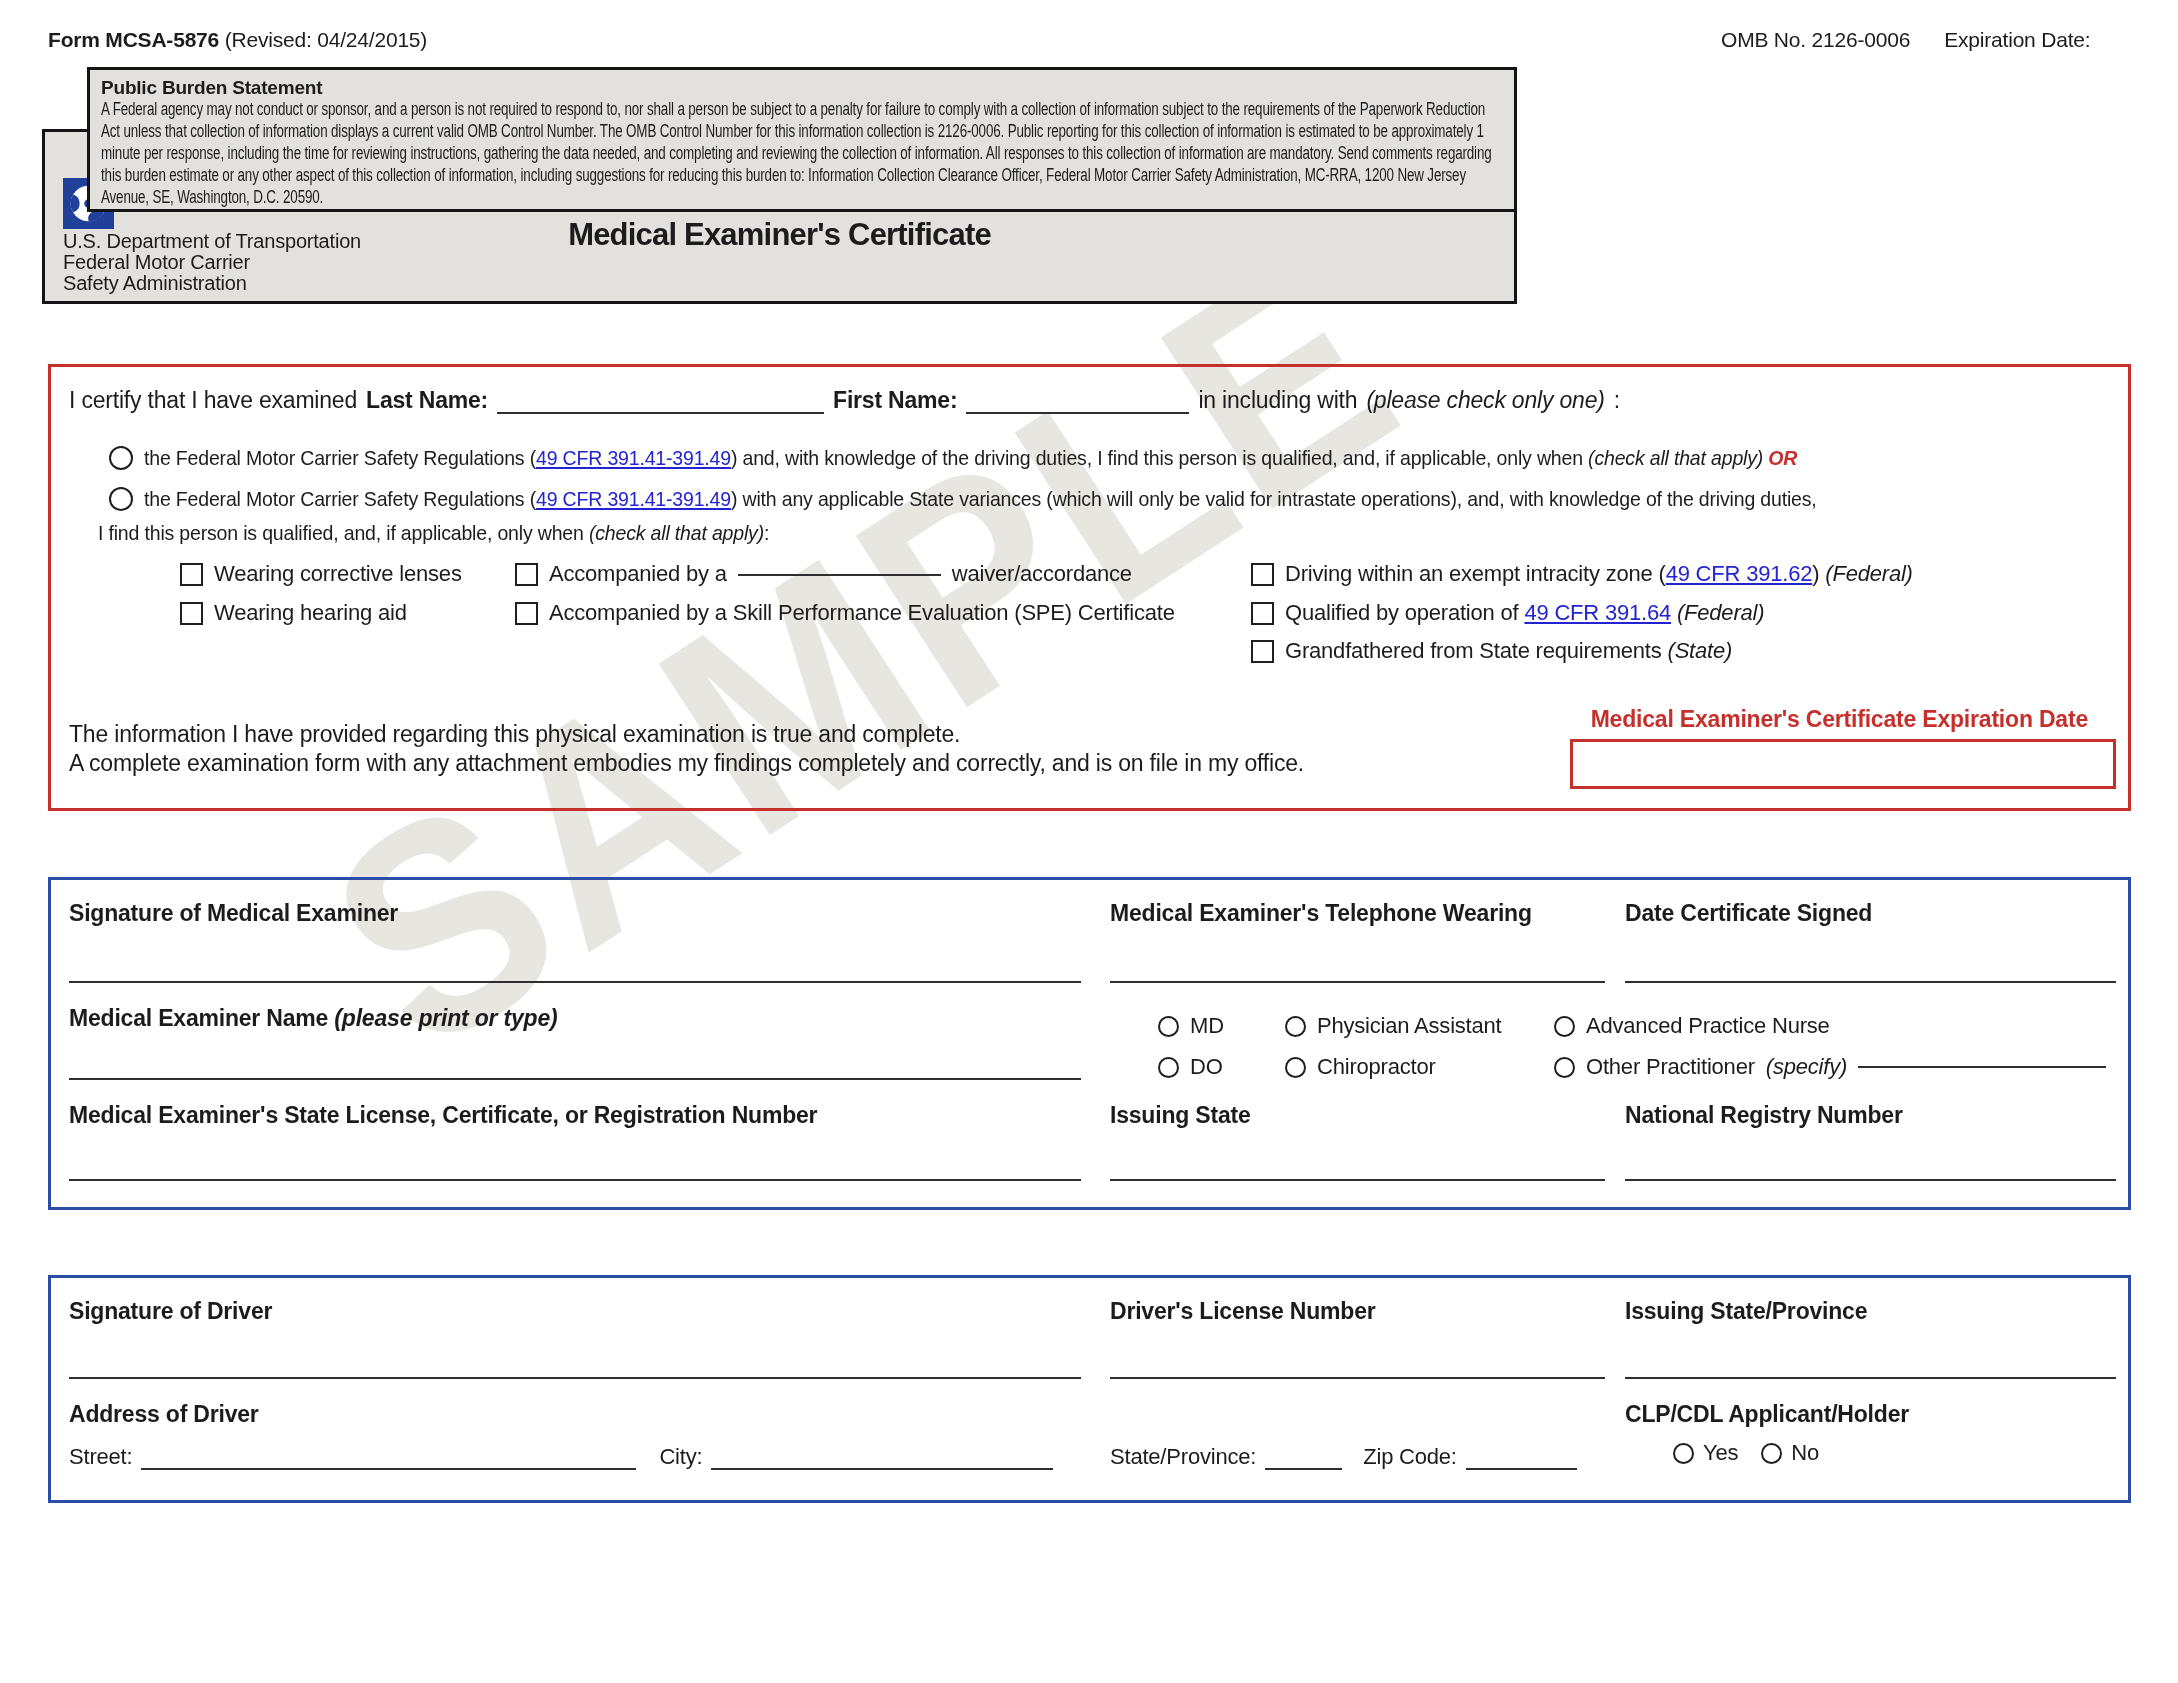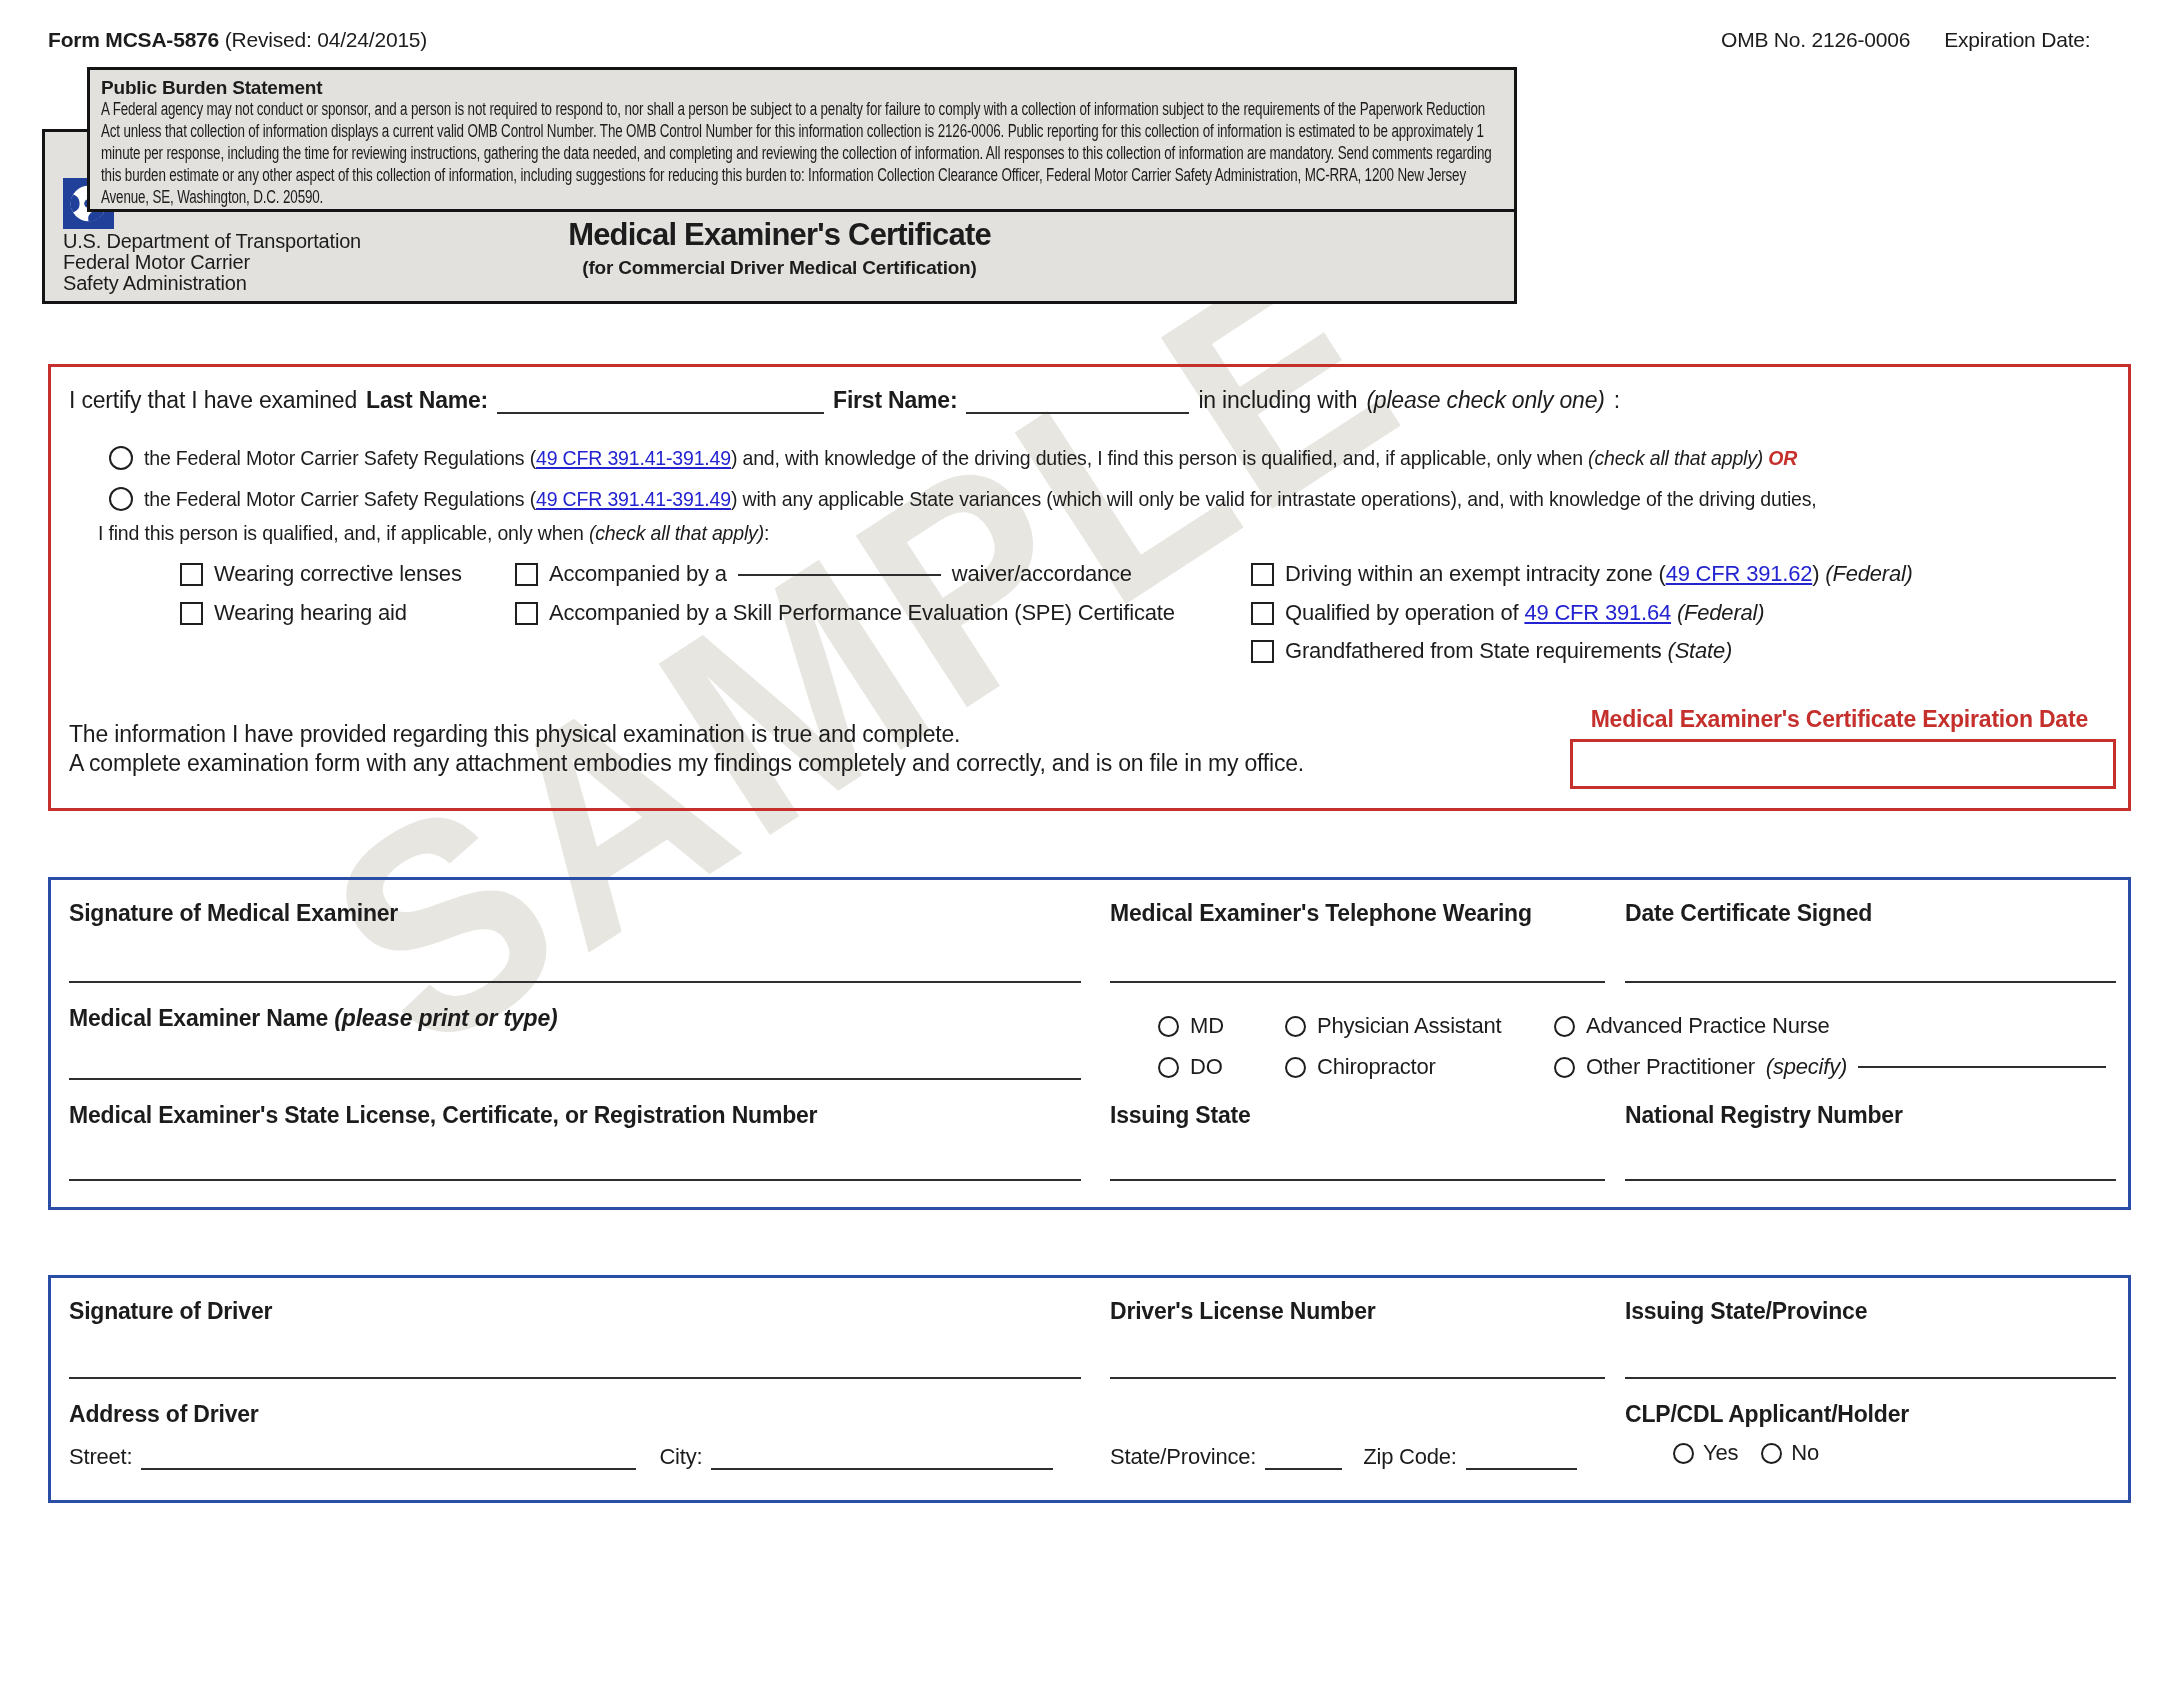--- a/index.html
+++ b/index.html
@@ -109,21 +109,20 @@
       <path transform="rotate(240 25 25)" d="M25 25 m0 -17.5 a17.5 17.5 0 0 1 15.2 8.8 a9.2 9.2 0 0 1 -15.2 -8.8"></path>
       <circle cx="25" cy="25" r="4.2"></circle>
     </g>
   </svg>
   <div id="agency-block" class="abs">
     <div>U.S. Department of Transportation</div>
     <div>Federal Motor Carrier</div>
     <div>Safety Administration</div>
   </div>
   <div id="header-title" class="abs">Medical Examiner's Certificate</div>
-  <div id="header-subtitle" class="abs">(for Commercial Driver Medical Certification)</div>
 </div>
 
 <div id="burden-box" class="abs">
   <div id="burden-title" class="b">Public Burden Statement</div>
   <div id="burden-body">A Federal agency may not conduct or sponsor, and a person is not required to respond to, nor shall a person be subject to a penalty for failure to comply with a collection of information subject to the requirements of the Paperwork Reduction Act unless that collection of information displays a current valid OMB Control Number. The OMB Control Number for this information collection is 2126-0006. Public reporting for this collection of information is estimated to be approximately 1 minute per response, including the time for reviewing instructions, gathering the data needed, and completing and reviewing the collection of information. All responses to this collection of information are mandatory. Send comments regarding this burden estimate or any other aspect of this collection of information, including suggestions for reducing this burden to: Information Collection Clearance Officer, Federal Motor Carrier Safety Administration, MC-RRA, 1200 New Jersey Avenue, SE, Washington, D.C. 20590.</div>
 </div>
 
 <div id="cert-box" class="abs">
   <div id="cert-line1" class="abs row f23">
     <span>I certify that I have examined</span>

